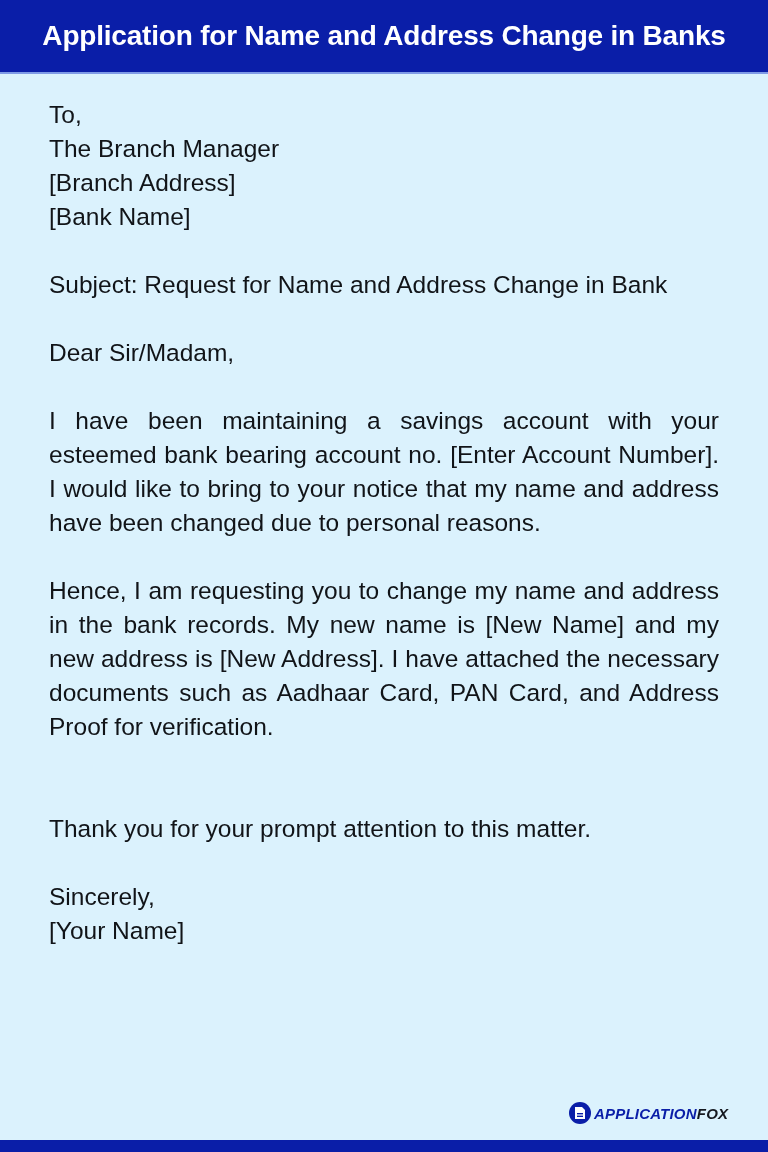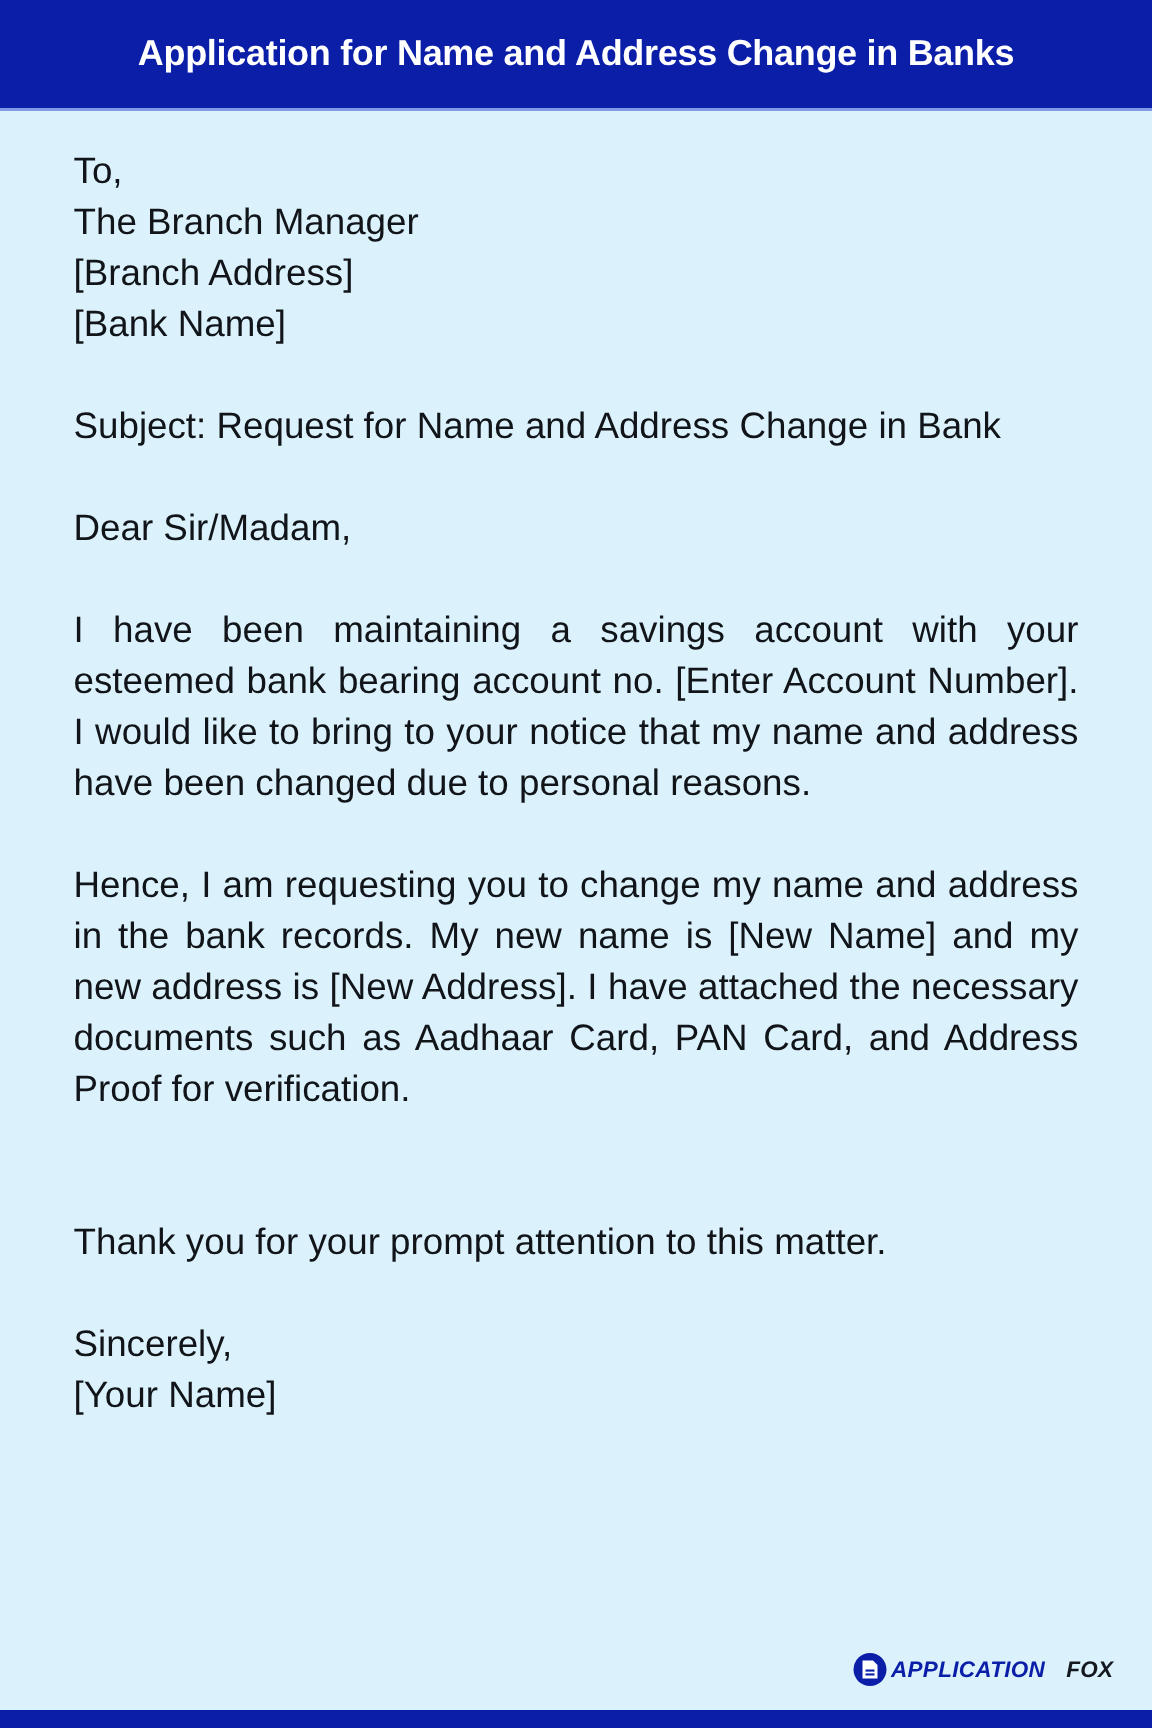--- a/index.html
+++ b/index.html
@@ -23,21 +23,21 @@
       background: #0a1ea8;
       border-bottom: 2px solid #7f9be6;
       display: flex;
       align-items: center;
       justify-content: center;
     }
     .header-title {
       color: #ffffff;
       font-family: "Liberation Sans", sans-serif;
       font-weight: bold;
-      font-size: 24px;
+      font-size: 28px;
       letter-spacing: -0.2px;
     }
     .letter {
       position: absolute;
       left: 49px;
       top: 98px;
       width: 670px;
       font-family: "Liberation Sans", sans-serif;
       font-size: 24.5px;
       line-height: 34px;
@@ -64,21 +64,21 @@
       display: flex; align-items: center; justify-content: center;
     }
     .logo-text {
       font-family: "Liberation Sans", sans-serif;
       font-weight: bold;
       font-style: italic;
       font-size: 15px;
       letter-spacing: 0.2px;
     }
     .logo-app { color: #0a1ea8; }
-    .logo-fox { color: #14181f; margin-left: 14px; }
+    .logo-fox { color: #14181f; }
     .footer-bar {
       position: absolute;
       left: 0; bottom: 0;
       width: 768px;
       height: 12px;
       background: #0a1ea8;
     }
   </style>
 </head>
 <body>

